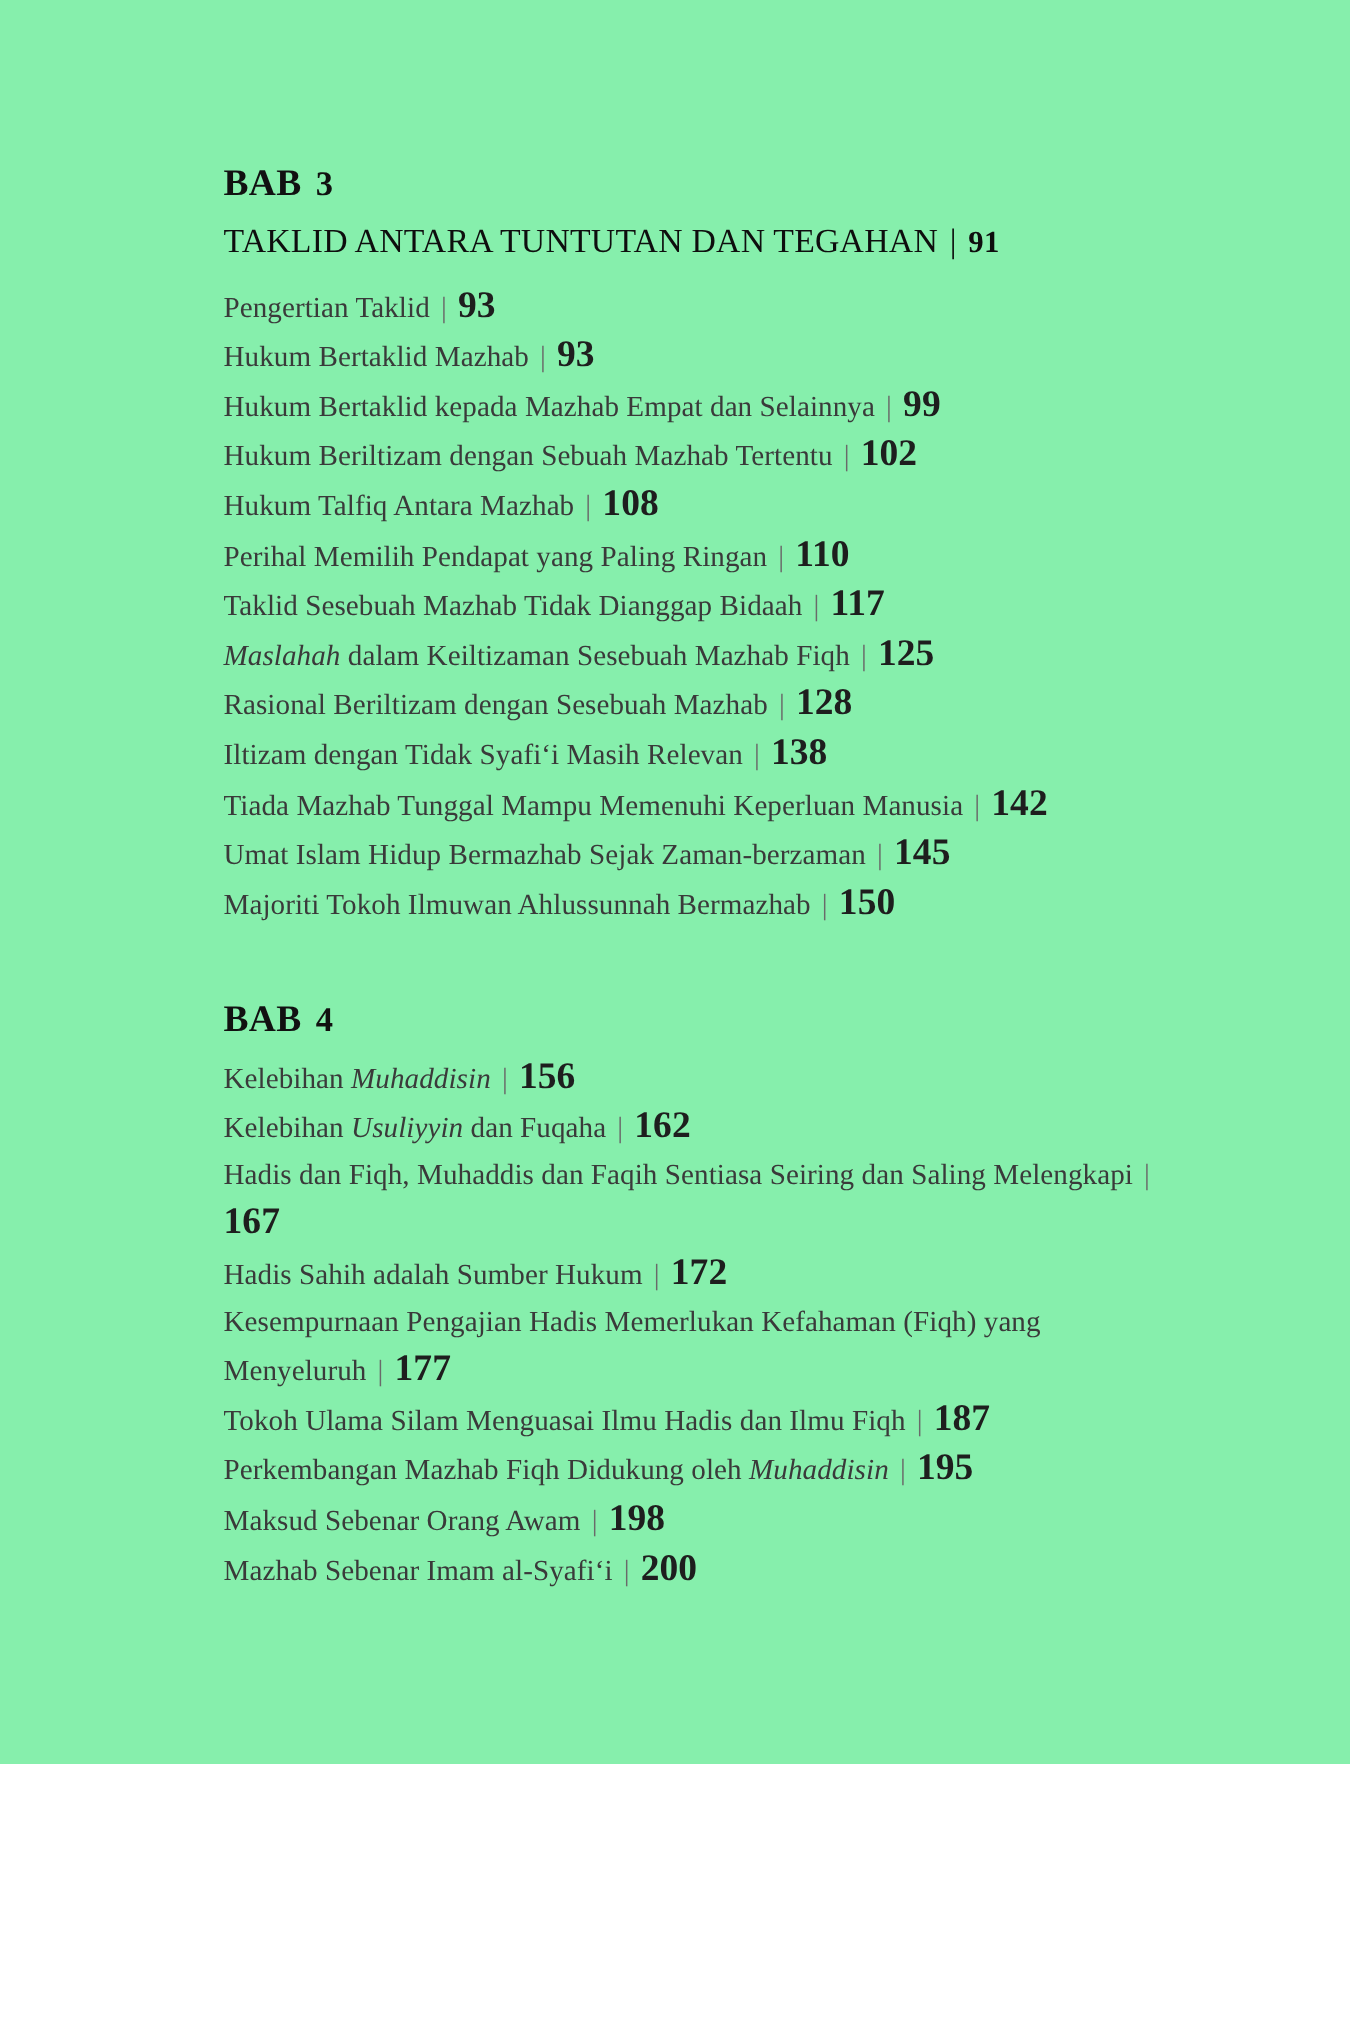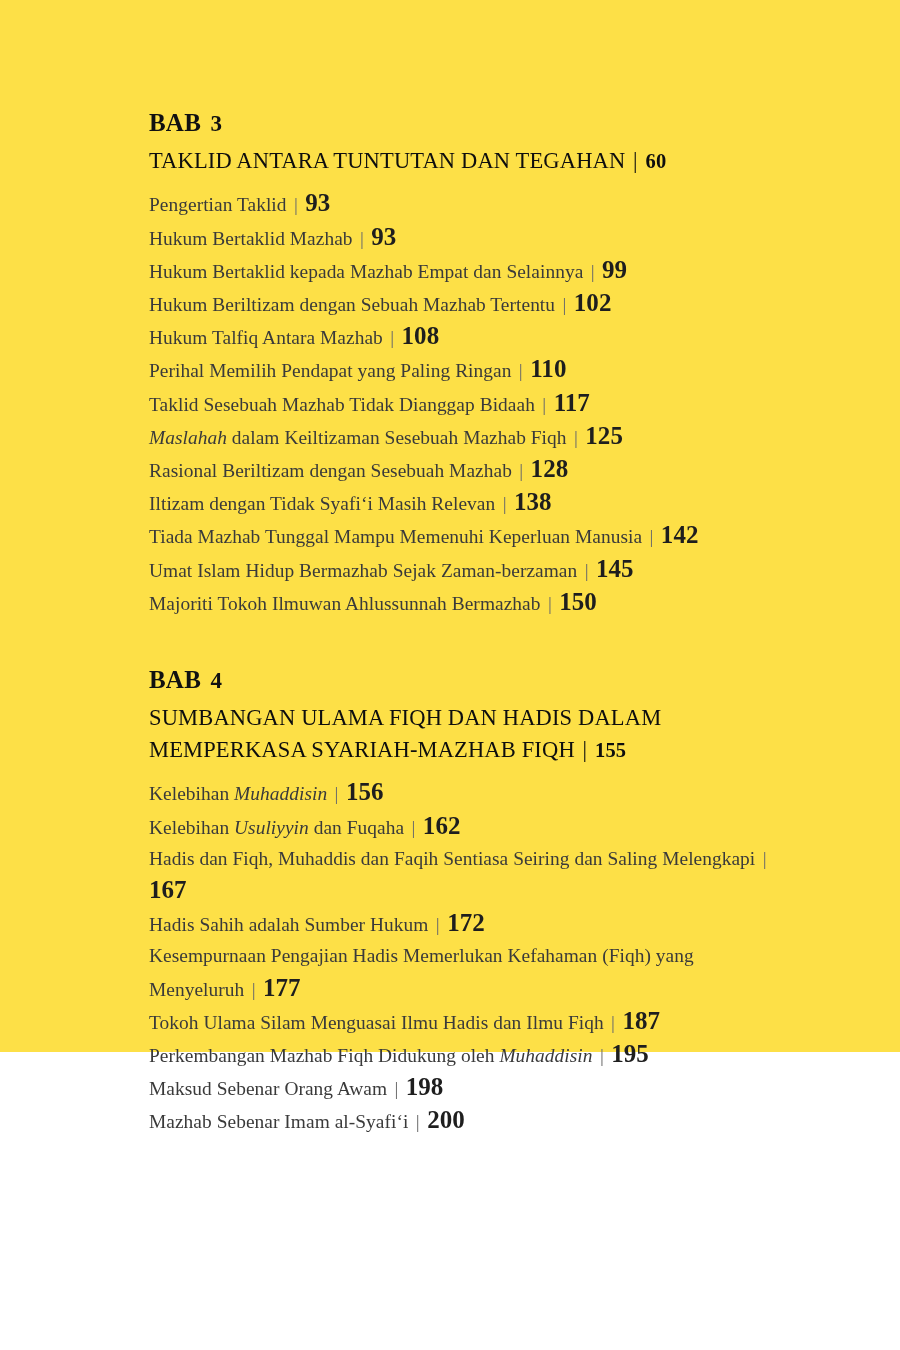--- a/index.html
+++ b/index.html
@@ -10,24 +10,24 @@
     width: 900px;
     height: 1350px;
     background: #ffffff;
     font-family: "Liberation Serif", "DejaVu Serif", serif;
     -webkit-font-smoothing: antialiased;
   }
 
   .page {
     position: relative;
     width: 900px;
-    height: 1052px;
+    height: 1176px;
     box-sizing: border-box;
     padding: 108px 120px 40px 149px;
-    background: #fde047;
+    background: #86efac;
   }
 
   
   .chapter {
     margin: 0;
   }
   .chapter + .chapter {
     margin-top: 46px;
   }
 
@@ -92,40 +92,39 @@
     font-size: 25px;
   }
 </style>
 </head>
 <body>
 
 <div class="page">
   <div id="chapters-root">
       <div class="chapter">
         <div class="chapter-label"><span>BAB</span> <span class="num">3</span></div>
-        <div class="chapter-title"><span>TAKLID ANTARA TUNTUTAN DAN TEGAHAN</span><span class="sep"> | </span><span class="page-num">60</span></div>
+        <div class="chapter-title"><span>TAKLID ANTARA TUNTUTAN DAN TEGAHAN</span><span class="sep"> | </span><span class="page-num">91</span></div>
         <ul class="entries">
           <li class="entry"><span>Pengertian Taklid</span><span class="sep"> | </span><span class="page-num">93</span></li>
           <li class="entry"><span>Hukum Bertaklid Mazhab</span><span class="sep"> | </span><span class="page-num">93</span></li>
           <li class="entry"><span>Hukum Bertaklid kepada Mazhab Empat dan Selainnya</span><span class="sep"> | </span><span class="page-num">99</span></li>
           <li class="entry"><span>Hukum Beriltizam dengan Sebuah Mazhab Tertentu</span><span class="sep"> | </span><span class="page-num">102</span></li>
           <li class="entry"><span>Hukum Talfiq Antara Mazhab</span><span class="sep"> | </span><span class="page-num">108</span></li>
           <li class="entry"><span>Perihal Memilih Pendapat yang Paling Ringan</span><span class="sep"> | </span><span class="page-num">110</span></li>
           <li class="entry"><span>Taklid Sesebuah Mazhab Tidak Dianggap Bidaah</span><span class="sep"> | </span><span class="page-num">117</span></li>
           <li class="entry"><span class="it">Maslahah</span><span> dalam Keiltizaman Sesebuah Mazhab Fiqh</span><span class="sep"> | </span><span class="page-num">125</span></li>
           <li class="entry"><span>Rasional Beriltizam dengan Sesebuah Mazhab</span><span class="sep"> | </span><span class="page-num">128</span></li>
           <li class="entry"><span>Iltizam dengan Tidak Syafi‘i Masih Relevan</span><span class="sep"> | </span><span class="page-num">138</span></li>
           <li class="entry"><span>Tiada Mazhab Tunggal Mampu Memenuhi Keperluan Manusia</span><span class="sep"> | </span><span class="page-num">142</span></li>
           <li class="entry"><span>Umat Islam Hidup Bermazhab Sejak Zaman-berzaman</span><span class="sep"> | </span><span class="page-num">145</span></li>
           <li class="entry"><span>Majoriti Tokoh Ilmuwan Ahlussunnah Bermazhab</span><span class="sep"> | </span><span class="page-num">150</span></li>
         </ul>
       </div>
       <div class="chapter">
         <div class="chapter-label"><span>BAB</span> <span class="num">4</span></div>
-        <div class="chapter-title"><span>SUMBANGAN ULAMA FIQH DAN HADIS DALAM MEMPERKASA SYARIAH-MAZHAB FIQH</span><span class="sep"> | </span><span class="page-num">155</span></div>
         <ul class="entries">
           <li class="entry"><span>Kelebihan </span><span class="it">Muhaddisin</span><span class="sep"> | </span><span class="page-num">156</span></li>
           <li class="entry"><span>Kelebihan </span><span class="it">Usuliyyin</span><span> dan Fuqaha</span><span class="sep"> | </span><span class="page-num">162</span></li>
           <li class="entry"><span>Hadis dan Fiqh, Muhaddis dan Faqih Sentiasa Seiring dan Saling Melengkapi</span><span class="sep"> | </span><span class="page-num">167</span></li>
           <li class="entry"><span>Hadis Sahih adalah Sumber Hukum</span><span class="sep"> | </span><span class="page-num">172</span></li>
           <li class="entry"><span>Kesempurnaan Pengajian Hadis Memerlukan Kefahaman (Fiqh) yang Menyeluruh</span><span class="sep"> | </span><span class="page-num">177</span></li>
           <li class="entry"><span>Tokoh Ulama Silam Menguasai Ilmu Hadis dan Ilmu Fiqh</span><span class="sep"> | </span><span class="page-num">187</span></li>
           <li class="entry"><span>Perkembangan Mazhab Fiqh Didukung oleh </span><span class="it">Muhaddisin</span><span class="sep"> | </span><span class="page-num">195</span></li>
           <li class="entry"><span>Maksud Sebenar Orang Awam</span><span class="sep"> | </span><span class="page-num">198</span></li>
           <li class="entry"><span>Mazhab Sebenar Imam al-Syafi‘i</span><span class="sep"> | </span><span class="page-num">200</span></li>

